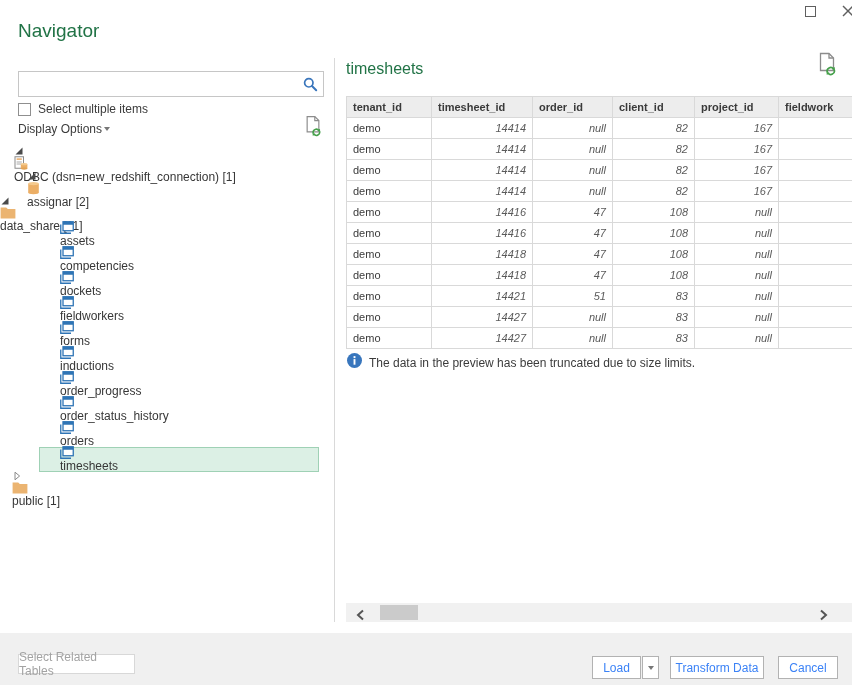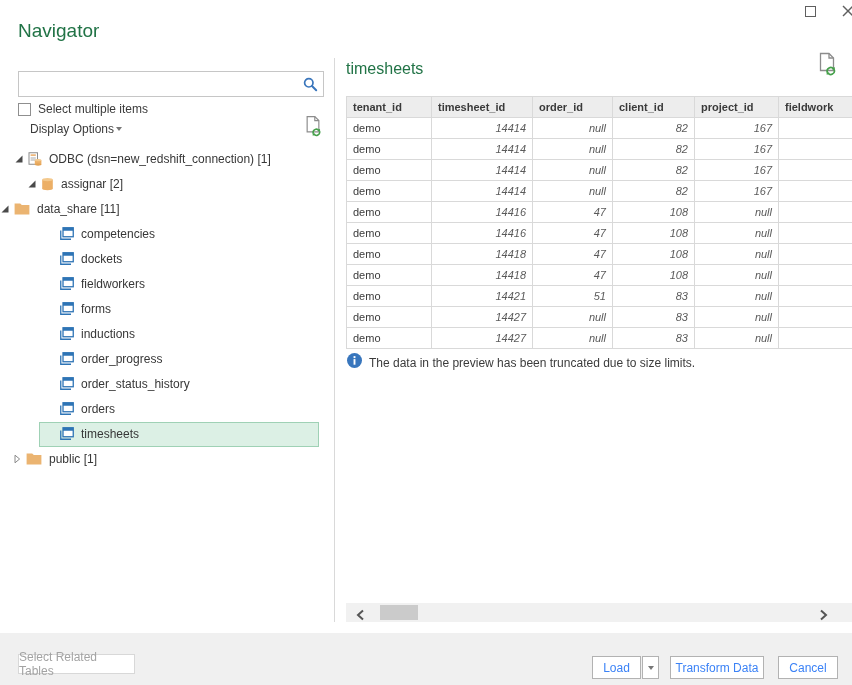--- a/index.html
+++ b/index.html
@@ -15,30 +15,30 @@
   .nav-title { position:absolute; left:18px; top:20px; font-size:19px; color:#217346; font-weight:400; }
   
   .search-box { position:absolute; left:18px; top:71px; width:306px; height:26px; border:1px solid #c6c6c6; background:#fff; }
   .search-box input { position:absolute; left:0; top:0; width:278px; height:24px; border:none; outline:none; font-size:12px; padding:0 6px; font-family:inherit; }
   .search-ic { position:absolute; right:5px; top:5px; }
   
   .cb-row { position:absolute; left:18px; top:102px; display:flex; align-items:center; gap:7px; }
   .cb { width:13px; height:13px; border:1px solid #8f8f8f; background:#fff; }
   .cb-label { font-size:12px; color:#3b3b3b; }
   
-  .do-row { position:absolute; left:30px; top:122px; display:flex; align-items:center; gap:2px; }
+  .do-row { position:absolute; left:18px; top:122px; display:flex; align-items:center; gap:2px; }
   .do-label { font-size:12px; color:#3b3b3b; }
   .caret-down { width:0; height:0; border-left:3.5px solid transparent; border-right:3.5px solid transparent; border-top:4px solid #777; }
   .refresh-left { position:absolute; left:304px; top:115px; }
   .refresh-right { position:absolute; left:817px; top:52px; }
   
   .pane-divider { position:absolute; left:334px; top:58px; width:1px; height:564px; background:#d9d9d9; }
   
   .tree { position:absolute; left:0; top:146px; width:332px; }
-  .tree-row { position:relative; height:25px; display:flex; align-items:center; }
+  .tree-row { position:relative; height:25px; display:flex; align-items:flex-start;flex-direction:column; }
   .tree-row.ind0 { padding-left:14px; }
   .tree-row.ind1 { padding-left:27px; }
   .tree-row.ind2 { }
   .tree-row.ind3 { padding-left:60px; }
   .tree-row.indpub { padding-left:12px; }
   .tree-row .arrow { width:10px; margin-right:4px; display:flex; align-items:center; z-index:1; }
   .tree-row .ticon { margin-right:7px; display:flex; align-items:center; z-index:1; }
   .tree-row .tlabel { font-size:12px; color:#373737; z-index:1; white-space:nowrap; }
   .tree-row.selected::before { content:""; position:absolute; left:39px; top:1px; width:278px; height:23px;
     background:#dcf0e5; border:1px solid #9fd1b5; }
@@ -161,20 +161,30 @@
       </span>
       <span class="ticon">
         <svg width="16" height="13" viewBox="0 0 16 13">
           <path d="M0.6 1.4 L6.2 1.4 L7.8 3.1 L15.4 3.1 L15.4 12.4 L0.6 12.4 Z" fill="#ebb471"></path>
         </svg>
       </span>
       <span class="tlabel">data_share [11]</span>
     </div>
 
 
+    <div class="tree-row ind3">
+      <span class="ticon">
+        <svg width="14" height="13" viewBox="0 0 14 13">
+          <rect x="3" y="0.75" width="10.25" height="9" fill="#fff" stroke="#2e74b5" stroke-width="1.3"></rect>
+          <rect x="3" y="0.75" width="10.25" height="3" fill="#2e74b5"></rect>
+          <path d="M0.75 3.5 V12.25 H11" fill="none" stroke="#2e74b5" stroke-width="1.3"></path>
+        </svg>
+      </span>
+      <span class="tlabel">assets</span>
+    </div>
 
     <div class="tree-row ind3">
       <span class="ticon">
         <svg width="14" height="13" viewBox="0 0 14 13">
           <rect x="3" y="0.75" width="10.25" height="9" fill="#fff" stroke="#2e74b5" stroke-width="1.3"></rect>
           <rect x="3" y="0.75" width="10.25" height="3" fill="#2e74b5"></rect>
           <path d="M0.75 3.5 V12.25 H11" fill="none" stroke="#2e74b5" stroke-width="1.3"></path>
         </svg>
       </span>
       <span class="tlabel">competencies</span>

